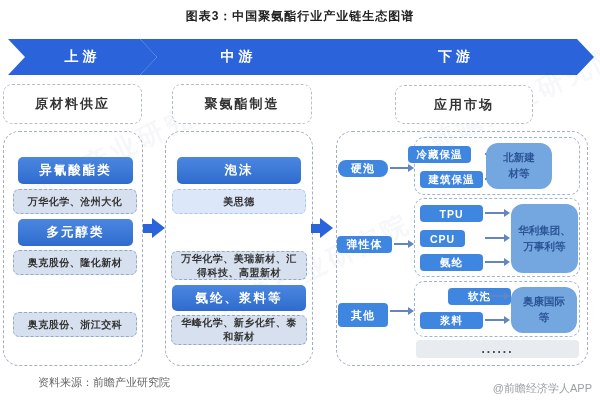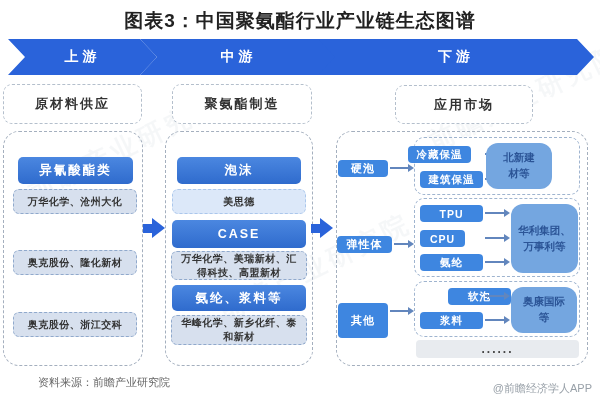--- a/index.html
+++ b/index.html
@@ -1,20 +1,20 @@
 <!DOCTYPE html>
 <html><head>
 <meta charset="utf-8">
 <style>
   * { margin:0; padding:0; box-sizing:border-box; }
   body { background:#fff; font-family:"Liberation Sans", sans-serif; }
   .stage { position:relative; width:600px; height:403px; background:#ffffff; overflow:hidden; }
 
   .title { position:absolute; top:8px; left:0; width:100%; text-align:center;
-           font-size:19px; font-weight:bold; color:#222; letter-spacing:1px; }
+           font-size:12px; font-weight:bold; color:#222; letter-spacing:1px; }
 
   .banner { position:absolute; top:39px; height:36px; background:#2a63da; color:#fff;
             font-weight:bold; font-size:14px; letter-spacing:4px;
             display:flex; align-items:center; justify-content:center;
             clip-path:polygon(0 0, calc(100% - 17px) 0, 100% 50%, calc(100% - 17px) 100%, 0 100%, 17px 50%); }
 
   .hdr { position:absolute; border:1px dashed #b4bfcc; border-radius:9px; background:#fff;
          display:flex; align-items:center; justify-content:center;
          font-size:13px; font-weight:bold; color:#333; letter-spacing:2px; }
 
@@ -74,71 +74,71 @@
   <div class="banner" style="left:8px; width:149px;">上游</div>
   <div class="banner" style="left:140px; width:197px;">中游</div>
   <div class="banner" style="left:318px; width:276px;">下游</div>
 
   <div class="hdr" style="left:3px; top:84px; width:139px; height:40px;">原材料供应</div>
   <div class="cont" style="left:3px; top:131px; width:140px; height:235px;"></div>
 
   <div class="cat" style="left:18px; top:157px; width:115px; height:27px;">异氰酸酯类</div>
   <div class="comp" style="left:13px; top:189px; width:124px; height:25px;">万华化学、沧州大化</div>
 
+  <div class="cat" style="left:18px; top:219px; width:115px; height:27px;">多元醇类</div>
   <div class="comp" style="left:13px; top:250px; width:124px; height:25px;">奥克股份、隆化新材</div>
 
   <div class="comp" style="left:13px; top:312px; width:124px; height:25px;">奥克股份、浙江交科</div>
 
   <div class="barrow" style="left:143px; top:218px;">
     <i class="bar"></i>
       <i class="head"></i>
   </div>
 
   <div class="hdr" style="left:172px; top:84px; width:140px; height:40px;">聚氨酯制造</div>
   <div class="cont" style="left:165px; top:131px; width:148px; height:235px;"></div>
 
   <div class="cat" style="left:177px; top:157px; width:124px; height:27px;">泡沫</div>
   <div class="comp lighter" style="left:172px; top:189px; width:134px; height:25px;">美思德</div>
 
-  <div class="cat" style="left:172px; top:220px; width:134px; height:28px;">CASE</div>
   <div class="comp" style="left:171px; top:251px; width:136px; height:29px;">万华化学、美瑞新材、汇得科技、高盟新材</div>
 
   <div class="cat" style="left:172px; top:285px; width:134px; height:26px;">氨纶、浆料等</div>
   <div class="comp" style="left:171px; top:315px; width:136px; height:30px;">华峰化学、新乡化纤、泰和新材</div>
 
   <div class="barrow" style="left:311px; top:218px;">
     <i class="bar"></i>
       <i class="head"></i>
   </div>
 
   <div class="hdr" style="left:395px; top:85px; width:138px; height:39px;">应用市场</div>
   <div class="cont" style="left:336px; top:131px; width:252px; height:235px;"></div>
 
   <div class="sub" style="left:414px; top:137px; width:166px; height:58px;"></div>
-  <div class="rcat" style="left:338px; top:160px; width:50px; height:17px;">硬泡</div>
+  <div class="rcat" style="left:338px; top:160px; width:50px; height:17px;border-radius:8px;">硬泡</div>
   <div class="tarrow" style="left:390px; top:167px; width:18px;"></div>
   <div class="app" style="left:408px; top:146px; width:63px; height:17px;">冷藏保温</div>
   <div class="app" style="left:420px; top:171px; width:63px; height:17px;">建筑保温</div>
   <div class="tarrow" style="left:485px; top:153px; width:19px;"></div>
   <div class="tarrow" style="left:485px; top:178px; width:19px;"></div>
   <div class="cbox" style="left:486px; top:143px; width:66px; height:46px; padding:0 13px;">北新建材等</div>
 
   <div class="sub" style="left:414px; top:198px; width:166px; height:79px;"></div>
   <div class="rcat" style="left:337px; top:236px; width:55px; height:17px;">弹性体</div>
   <div class="tarrow" style="left:394px; top:243px; width:14px;"></div>
   <div class="app" style="left:420px; top:205px; width:63px; height:17px;">TPU</div>
   <div class="app" style="left:420px; top:230px; width:45px; height:17px;">CPU</div>
   <div class="app" style="left:420px; top:254px; width:63px; height:17px;">氨纶</div>
   <div class="tarrow" style="left:485px; top:212px; width:19px;"></div>
   <div class="tarrow" style="left:485px; top:237px; width:19px;"></div>
   <div class="tarrow" style="left:485px; top:261px; width:19px;"></div>
   <div class="cbox" style="left:511px; top:204px; width:67px; height:69px; padding:0 7px;">华利集团、万事利等</div>
 
   <div class="sub" style="left:414px; top:281px; width:166px; height:56px;"></div>
-  <div class="rcat" style="left:338px; top:303px; width:50px; height:35px;">其他</div>
+  <div class="rcat" style="left:338px; top:303px; width:50px; height:24px;">其他</div>
   <div class="tarrow" style="left:390px; top:310px; width:18px;"></div>
   <div class="app" style="left:420px; top:288px; width:63px; height:17px;margin-left:28px;">软泡</div>
   <div class="app" style="left:420px; top:312px; width:63px; height:17px;">浆料</div>
   <div class="tarrow" style="left:485px; top:295px; width:19px;"></div>
   <div class="tarrow" style="left:485px; top:319px; width:19px;"></div>
   <div class="cbox" style="left:511px; top:287px; width:66px; height:46px; padding:0 7px;">奥康国际等</div>
 
   <div class="dots" style="left:416px; top:340px; width:163px; height:18px;">......</div>
 
   <div class="src">资料来源：前瞻产业研究院</div>

